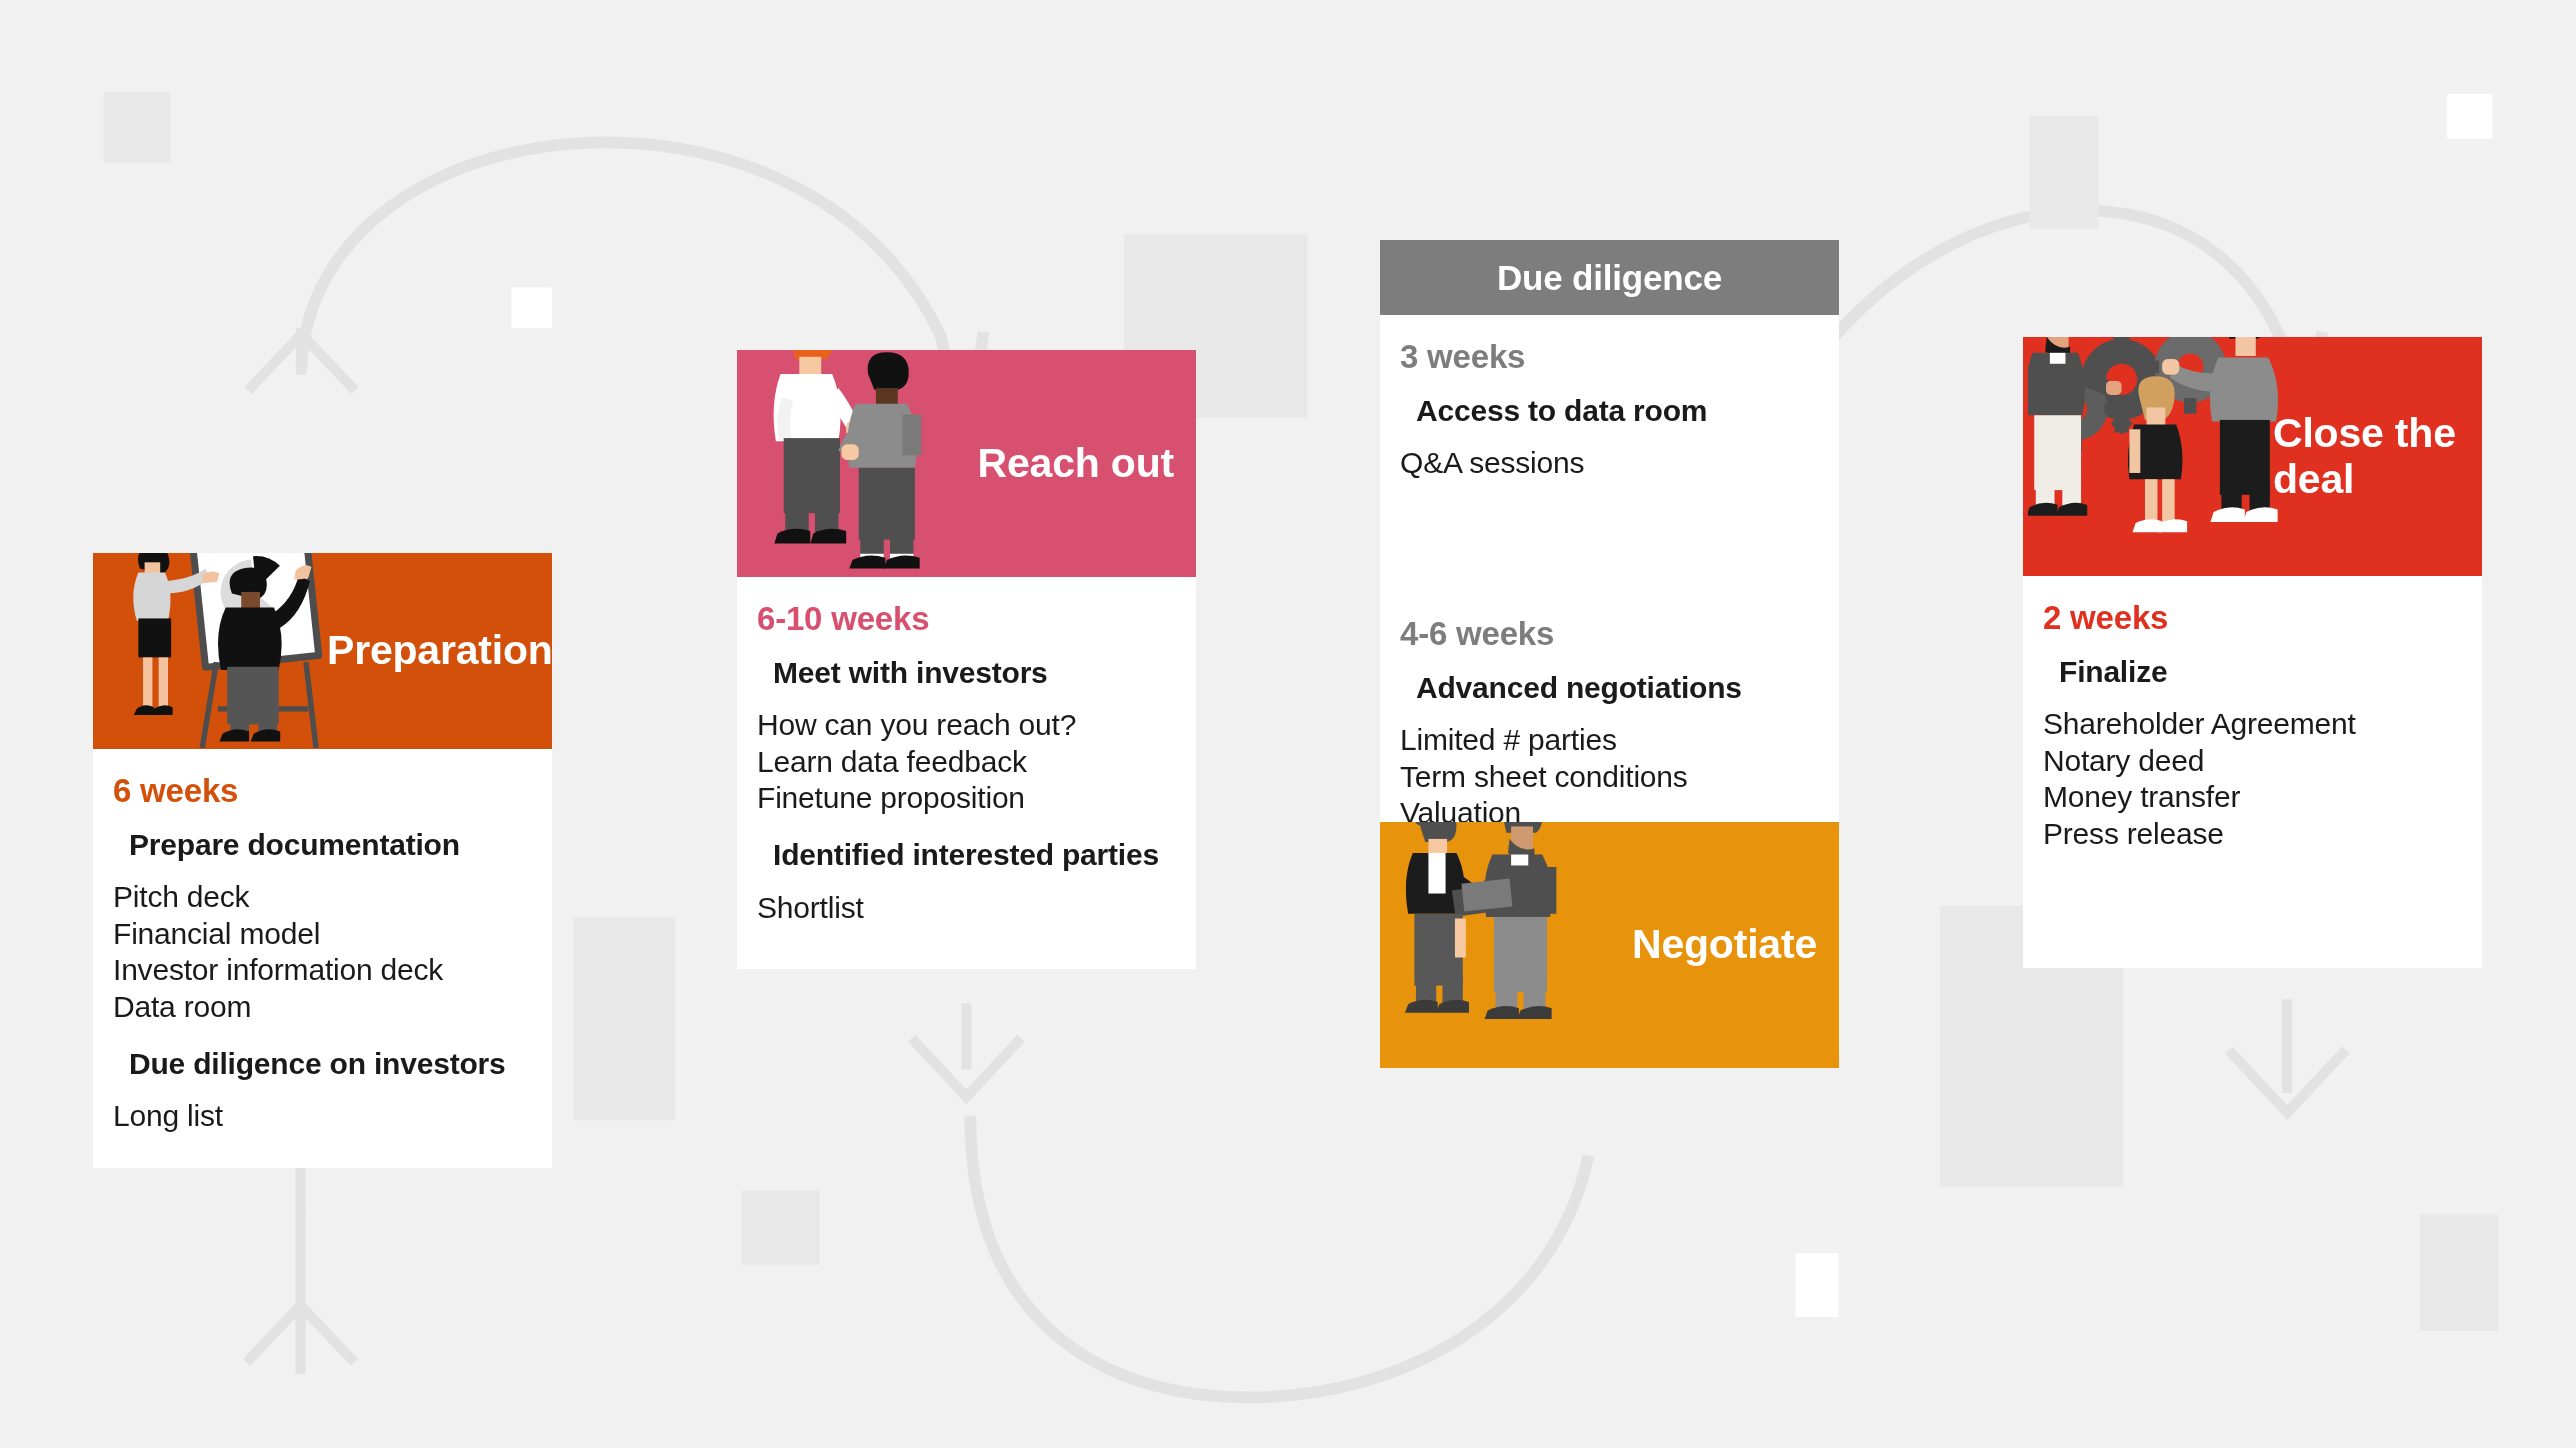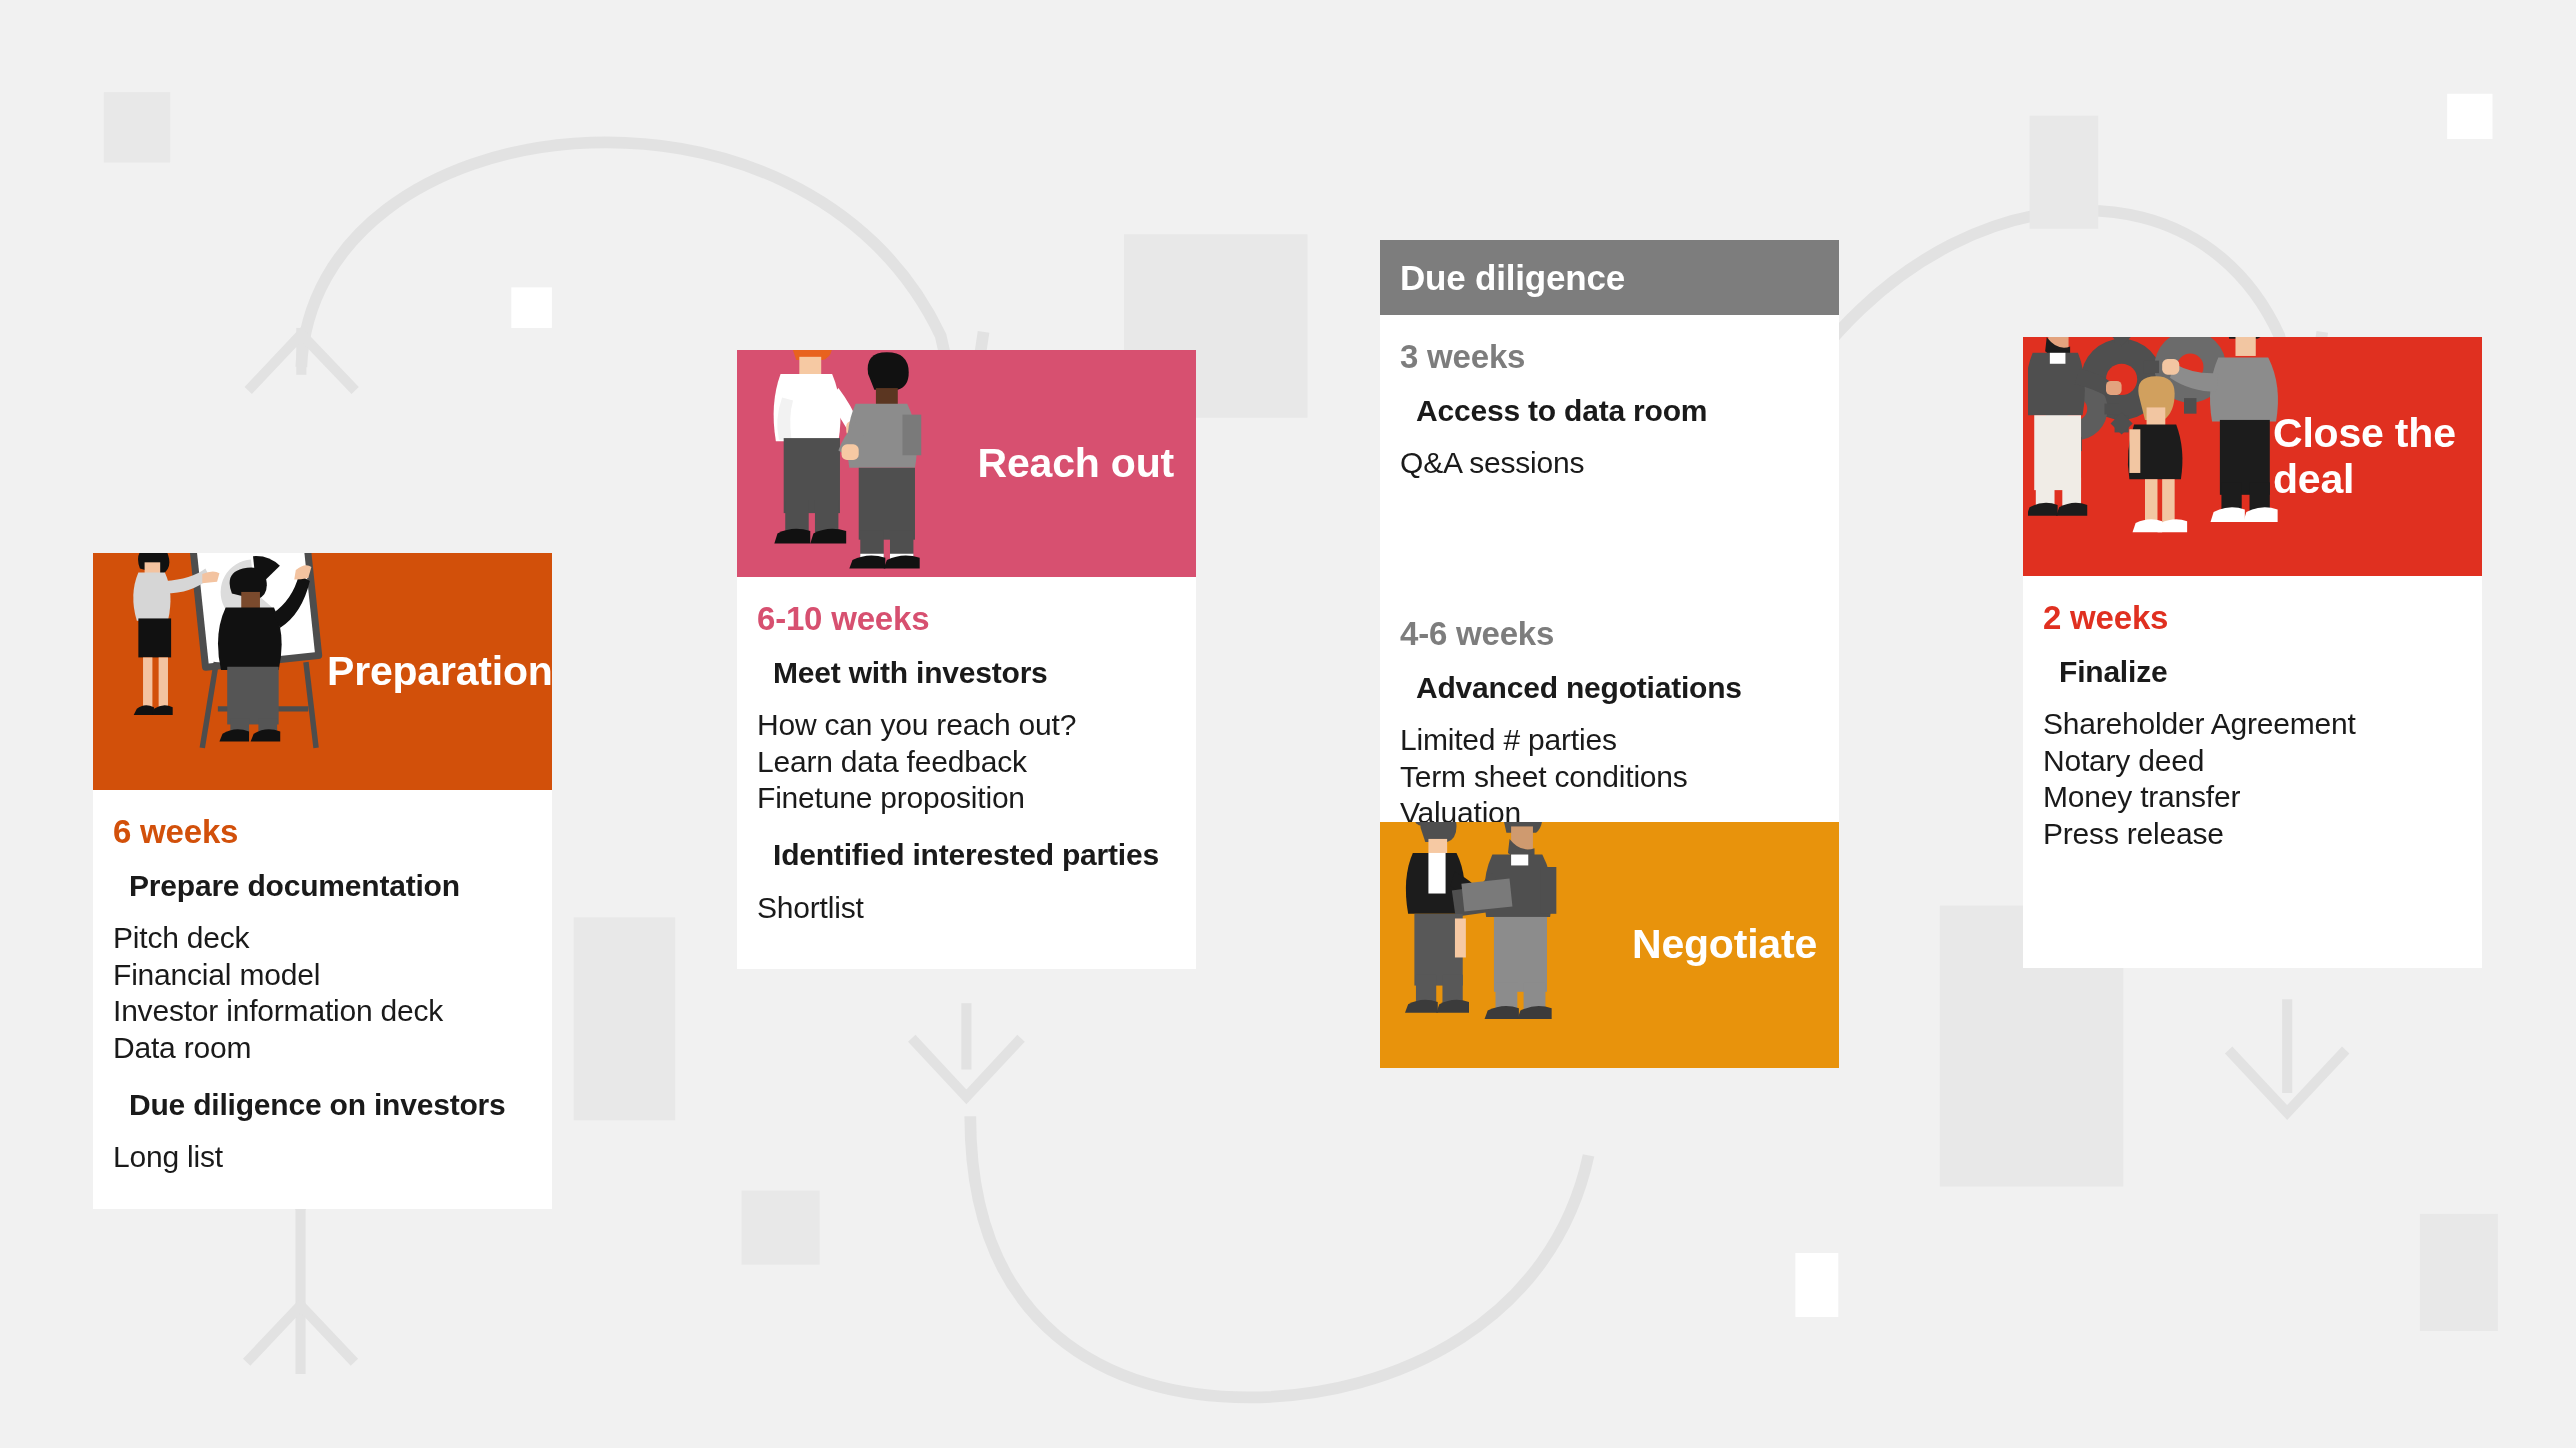--- a/index.html
+++ b/index.html
@@ -62,21 +62,21 @@
     pointer-events: none;
   }
 
   
   .bar-header {
     position: relative;
     box-sizing: border-box;
     display: flex;
     align-items: center;
     height: 75px;
-    padding-left: 20px;
+    justify-content: center;
   }
   .bar-header .header-title {
     color: #ffffff;
     font-size: 35px;
     font-weight: bold;
     letter-spacing: -0.2px;
   }
 
   .card-body {
     box-sizing: border-box;
@@ -167,21 +167,21 @@
     <rect class="deco-square" x="3135" y="120" width="58" height="58" fill="#ffffff"></rect>
     <rect class="deco-square" x="2600" y="148" width="88" height="145" fill="#e8e8e8"></rect>
     <rect class="deco-square" x="735" y="1175" width="130" height="260" fill="#e8e8e8"></rect>
     <rect class="deco-square" x="950" y="1525" width="100" height="95" fill="#e8e8e8"></rect>
     <rect class="deco-square" x="2485" y="1160" width="235" height="360" fill="#e8e8e8"></rect>
     <rect class="deco-square" x="2300" y="1605" width="55" height="82" fill="#ffffff"></rect>
     <rect class="deco-square" x="3100" y="1555" width="100" height="150" fill="#e8e8e8"></rect>
   </svg>
 
   <div class="column" style="left:93px; top:553px;">
-    <div class="card-header" style="height:237px; background:#d2500a;">
+    <div class="card-header" style="height:196px; background:#d2500a;">
       <svg class="header-art art-svg" width="258" height="265" viewBox="0 0 330 340" style="left:6.2px; top:-39px;">
 
         <g transform="rotate(-6 165 160)">
           <rect x="128" y="8" width="155" height="190" fill="#4d4d4d" rx="5"></rect>
           <rect x="137" y="17" width="137" height="172" fill="#ffffff"></rect>
           <path d="M205 62 a42 42 0 1 0 28 72 L205 104 Z" fill="#dcdcdc"></path>
           <path d="M208 58 a44 44 0 0 1 33 16 L208 100 Z" fill="#111111"></path>
         </g>
 
         <path d="M150 190 L132 300 M265 190 L278 300 M152 250 L268 250" stroke="#4d4d4d" stroke-width="7" fill="none"></path>

